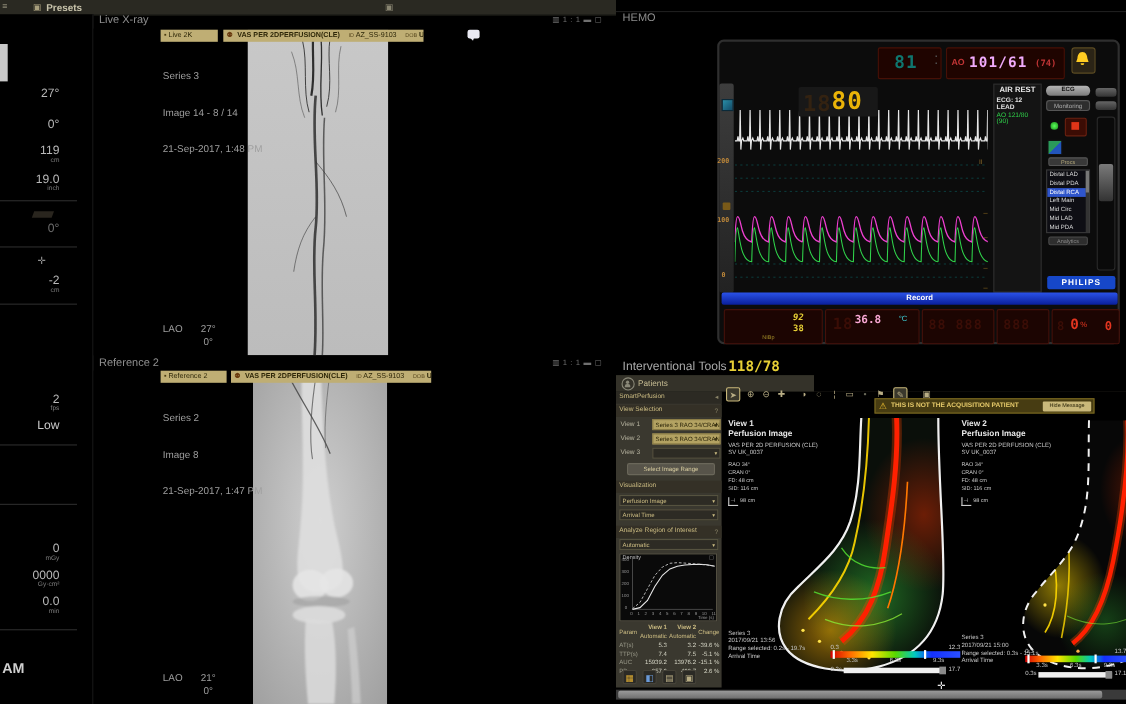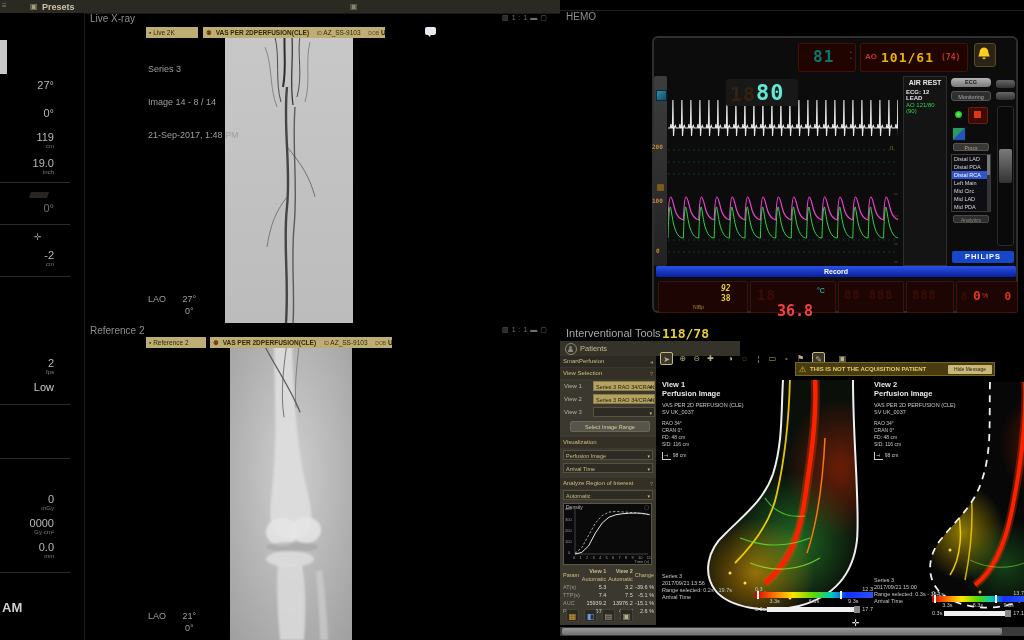--- a/index.html
+++ b/index.html
@@ -192,39 +192,44 @@
   </div>
   <div class="tab" style="left:210px;top:337px;width:182px;">
     <span style="padding-left:3px;color:#6a3c10;">⚉</span>
     <b style="padding-left:2px;">VAS PER 2DPERFUSION(CLE)</b>
     <span style="padding-left:6px;font-size:5px;color:#5a4a20;">ID</span>
     <span>AZ_SS-9103</span>
     <span style="padding-left:6px;font-size:5px;color:#5a4a20;">DOB</span>
     <b>Unknown</b>
   </div>
 
+  <div class="serinfo" style="left:148px;top:353px;">
+    <div>Series 2</div>
+    <div>Image 8</div>
+    <div>21-Sep-2017, 1:47 PM</div>
+  </div>
 
   <div class="geo" style="left:148px;top:610px;">
     <span>LAO</span>
     <span style="padding-left:14px;">21°</span>
     <div style="padding-left:37px;">0°</div>
   </div>
 
   <div class="phead" style="left:566px;top:11px;">HEMO</div>
   <div class="hline" style="left:560px;top:10px;width:464px;background:#1e1e1e;"></div>
 
   <div class="abs" style="left:652px;top:36px;width:366px;height:277px;background:#0c0c0c;border:2px solid #2f2f2f;border-radius:6px;box-sizing:border-box;"></div>
 
   <div class="monbox" style="left:798px;top:43px;width:56px;height:27px;">
     <span class="abs seg" style="left:14px;top:3px;color:#0f766e;font-size:16px;">81</span>
     <span class="abs" style="right:3px;top:5px;color:#555;font-size:5px;">▪<br>▪</span>
   </div>
   <div class="monbox" style="left:860px;top:43px;width:106px;height:27px;">
     <span class="abs" style="left:4px;top:8px;color:#c23535;font-size:8px;font-weight:bold;">AO</span>
-    <span class="abs seg" style="left:20px;top:6px;color:#eab308;font-size:13px;">101/61</span>
+    <span class="abs seg" style="left:20px;top:6px;color:#f0abfc;font-size:13px;">101/61</span>
     <span class="abs seg" style="left:80px;top:9px;color:#c23535;font-size:8px;letter-spacing:0;">(74)</span>
   </div>
   <div class="abs" style="left:974px;top:43px;width:20px;height:22px;background:#2b2416;border:1px solid #5a4a22;border-radius:3px;">
     <svg width="18" height="18" viewBox="0 0 16 16">
       <path d="M8 3 C5 3 4 6 4 8 L3 11 L13 11 L12 8 C12 6 11 3 8 3 Z M6.5 12 a1.5 1.5 0 0 0 3 0 Z" fill="#ffcc22"></path>
     </svg>
   </div>
 
   <div class="abs" style="left:654px;top:76px;width:13px;height:190px;background:linear-gradient(180deg,#3d3d3d,#222);border-radius:2px;">
     <div class="abs" style="left:2px;top:14px;width:9px;height:9px;background:linear-gradient(135deg,#2a8fa8,#134a66);border:1px solid #0a2a3a;"></div>
@@ -272,21 +277,21 @@
       <line x1="226" y1="118" x2="230" y2="118"></line>
         <line x1="226" y1="140" x2="230" y2="140"></line>
       <line x1="226" y1="168" x2="230" y2="168"></line>
         <line x1="226" y1="186" x2="230" y2="186"></line>
     </g>
   </svg>
   <span class="abs" style="left:890px;top:145px;color:#8a6a28;font-size:6px;">II</span>
 
   <div class="abs" style="left:726px;top:79px;width:72px;height:27px;background:#181818;border-radius:2px;">
     <span class="abs seg" style="left:4px;top:3px;color:#332211;font-size:20px;">18</span>
-    <span class="abs seg" style="left:30px;top:1px;color:#5eead4;font-size:22px;">80</span>
+    <span class="abs seg" style="left:30px;top:1px;color:#eab308;font-size:22px;">80</span>
   </div>
 
   <div class="abs" style="left:903px;top:76px;width:44px;height:190px;background:#141414;border:1px solid #2e2e2e;box-sizing:border-box;">
     <div style="text-align:center;color:#e8e8e8;font-size:7px;font-weight:bold;padding-top:2px;">AIR REST</div>
     <div style="color:#e0e0e0;font-size:6px;padding:3px 0 0 2px;font-weight:bold;">ECG: 12 LEAD</div>
     <div style="color:#2fd24a;font-size:6px;padding:1px 0 0 2px;">AO 121/80 (90)</div>
 
   </div>
 
   <div class="abs" style="left:951px;top:78px;width:40px;height:9px;background:linear-gradient(#b5b5b5,#7a7a7a);color:#111;
@@ -328,21 +333,21 @@
   </div>
 
   <div class="vitbox" style="left:658px;top:281px;width:88px;height:30px;">
     <span class="abs seg" style="left:3px;top:4px;color:#e6cf35;font-size:13px;letter-spacing:0;margin-top:40px;">118/78</span>
     <span class="abs seg" style="left:62px;top:2px;color:#e6cf35;font-size:8px;letter-spacing:0;font-style:italic;">92</span>
     <span class="abs seg" style="left:62px;top:12px;color:#e6cf35;font-size:8px;letter-spacing:0;">38</span>
     <span class="abs" style="left:34px;top:22px;color:#a08a28;font-size:5px;">NIBp</span>
   </div>
   <div class="vitbox" style="left:750px;top:281px;width:84px;height:30px;">
     <span class="abs seg ghost" style="left:6px;top:5px;font-size:14px;">18</span>
-    <span class="abs seg" style="left:26px;top:20px;color:#ef4444;font-size:15px;letter-spacing:0;">36.8</span>
+    <span class="abs seg" style="left:26px;top:4px;color:#f9a8d4;font-size:10px;letter-spacing:0;">36.8</span>
     <span class="abs" style="left:66px;top:5px;color:#3fd6de;font-size:7px;">°C</span>
   </div>
   <div class="vitbox" style="left:838px;top:281px;width:64px;height:30px;">
     <span class="abs seg ghost" style="left:5px;top:6px;font-size:12px;">88 888</span>
   </div>
   <div class="vitbox" style="left:906px;top:281px;width:46px;height:30px;text-decoration:underline;">
     <span class="abs seg ghost" style="left:5px;top:6px;font-size:12px;">888</span>
   </div>
   <div class="vitbox" style="left:956px;top:281px;width:60px;height:30px;">
     <span class="abs seg ghost" style="left:4px;top:8px;font-size:11px;">8</span>

